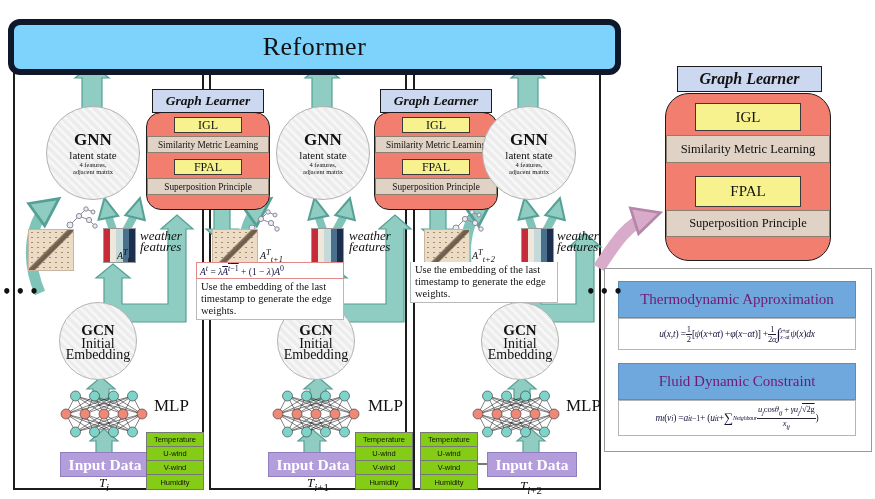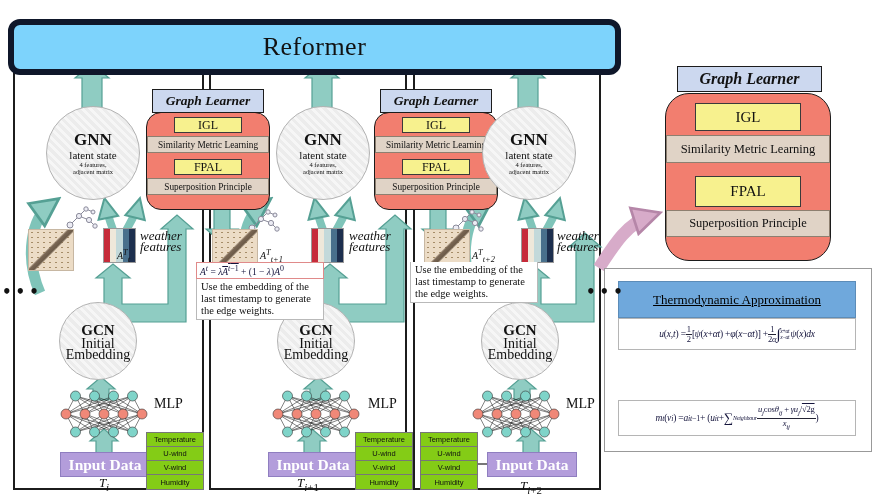--- a/index.html
+++ b/index.html
@@ -61,34 +61,34 @@
   
   .inputbox{width:88px;height:23px;background:#b39ddb;border:1px solid #8f7ec0;z-index:3;
             display:flex;align-items:center;justify-content:center;color:#fff;font-size:15.5px;font-weight:bold;}
   .tlabel{z-index:3;font-size:13px;text-align:center;width:80px;}
   .vtable{width:58px;z-index:3;background:#84cc16;border:1px solid #777;box-sizing:border-box;}
   .vtable div{height:14px;border-bottom:1px solid #777;box-sizing:border-box;display:flex;align-items:center;justify-content:center;
               font-family:"Liberation Sans","DejaVu Sans",sans-serif;font-size:7.5px;}
   .vtable div:last-child{border-bottom:none;}
   .conn{height:2px;background:#777;z-index:2;}
 
-  .mlp-label{z-index:3;font-size:14px;}
+  .mlp-label{z-index:3;font-size:17px;}
   svg.mlp-net{z-index:3;position:absolute;}
 
   
-  .note{width:128px;z-index:5;}
+  .note{width:148px;z-index:5;}
   .note .aformula{background:#fff;border:1px solid #e08a8a;font-size:9.5px;padding:1px 3px;color:#14143c;
                   white-space:nowrap;box-sizing:border-box;}
   .note .ntext{background:#fff;border:1px solid #b9b9b9;border-top:none;font-size:10.5px;line-height:12px;
                padding:2px 4px;box-sizing:border-box;}
 
   
   .rpanel{left:604px;top:268px;width:266px;height:182px;background:#fff;border:1.5px solid #999;z-index:2;}
   .bluehead{left:618px;width:238px;height:37px;background:#6fa8dc;border:1px solid #5c8cb8;z-index:3;
-            display:flex;align-items:center;justify-content:center;font-size:13px;color:#000000;box-sizing:border-box;text-decoration:underline;}
+            display:flex;align-items:center;justify-content:center;font-size:15px;color:#701a75;box-sizing:border-box;}
   .fstrip{left:618px;width:238px;background:#fff;border:1px solid #b5b5b5;z-index:3;display:flex;align-items:center;
           justify-content:center;font-size:9.5px;letter-spacing:-.2px;color:#14143c;box-sizing:border-box;white-space:nowrap;}
 
   
   .frac{display:inline-flex;flex-direction:column;vertical-align:middle;text-align:center;font-size:90%;line-height:1.05;}
   .frac>span:first-child{border-bottom:.8px solid #223;padding:0 1px;}
   .hat{text-decoration:overline;}
   .ovl{text-decoration:overline;}
   .int{font-size:15px;vertical-align:middle;}
   .lims{display:inline-flex;flex-direction:column;font-size:5.5px;line-height:6px;vertical-align:middle;margin-right:1px;}
@@ -355,21 +355,21 @@
       <circle cx="84" cy="26" r="5" fill="#f08878" stroke="#333" stroke-width="0.6"></circle>
       <circle cx="17.5" cy="44" r="5" fill="#7fd4c9" stroke="#333" stroke-width="0.6"></circle>
       <circle cx="36.5" cy="44" r="5" fill="#7fd4c9" stroke="#333" stroke-width="0.6"></circle>
       <circle cx="55.5" cy="44" r="5" fill="#7fd4c9" stroke="#333" stroke-width="0.6"></circle>
       <circle cx="74.5" cy="44" r="5" fill="#7fd4c9" stroke="#333" stroke-width="0.6"></circle>
     </svg>
   <div class="abs mlp-label" style="left:368px;top:396px;">MLP</div>
   <div class="abs inputbox" style="left:268px;top:452px;">
     <span>Input Data</span>
   </div>
-  <div class="abs tlabel" style="left:268px;top:475px;"><i>T</i><sub><i>i</i>+1</sub></div>
+  <div class="abs tlabel" style="left:278px;top:475px;"><i>T</i><sub><i>i</i>+1</sub></div>
   <div class="abs conn" style="left:353px;top:463px;width:6px;"></div>
   <div class="abs vtable" style="left:355px;top:432px;">
     <div>Temperature</div>
     <div>U-wind</div>
     <div>V-wind</div>
     <div>Humidity</div>
   </div>
 
   <div class="abs note" style="left:196px;top:262px;">
     <div class="aformula"><i>A</i><sup><i>t</i></sup> = <i>λ</i><span class="hat"><i>A</i><sup><i>t</i>−1</sup></span> + (1 − <i>λ</i>)<i>A</i><sup>0</sup></div>
@@ -502,18 +502,21 @@
   <div class="abs fstrip" style="top:318px;height:32px;"><i>u</i>(<i>x</i>,<i>t</i>) = <span class="frac">
         <span>1</span>
         <span>2</span>
       </span> [<i>ψ</i>(<i>x</i> + <i>αt</i>) + <i>φ</i>(<i>x</i> − <i>αt</i>)] + <span class="frac">
         <span>1</span>
         <span>2<i>α</i></span>
       </span><span class="int">∫</span><span class="lims">
         <span><i>x</i>+<i>αt</i></span>
         <span><i>x</i>−<i>αt</i></span>
       </span><i>ψ</i>(<i>x</i>)<i>dx</i></div>
+  <div class="abs bluehead" style="top:363px;">
+    <span>Fluid Dynamic Constraint</span>
+  </div>
   <div class="abs fstrip" style="top:400px;height:36px;"><i>m</i><sup><i>t</i></sup>(<i>v</i><sub><i>i</i></sub>) = <i>a</i><sub><i>i</i></sub><sup><i>t</i>−1</sup> + (<i>u</i><sub><i>i</i></sub><sup><i>t</i></sup> + <span class="sum">∑</span><sub class="sumsub"><i>Neighbour</i></sub> <span class="frac">
         <span><i>u</i><sub><i>j</i></sub>cos<i>θ</i><sub><i>ij</i></sub> + <i>γu</i><sub><i>j</i></sub>/<span class="ovl">√2g</span></span>
         <span><i>x</i><sub><i>ij</i></sub></span>
       </span>)</div>
 
 </div>
 
 </body></html>

